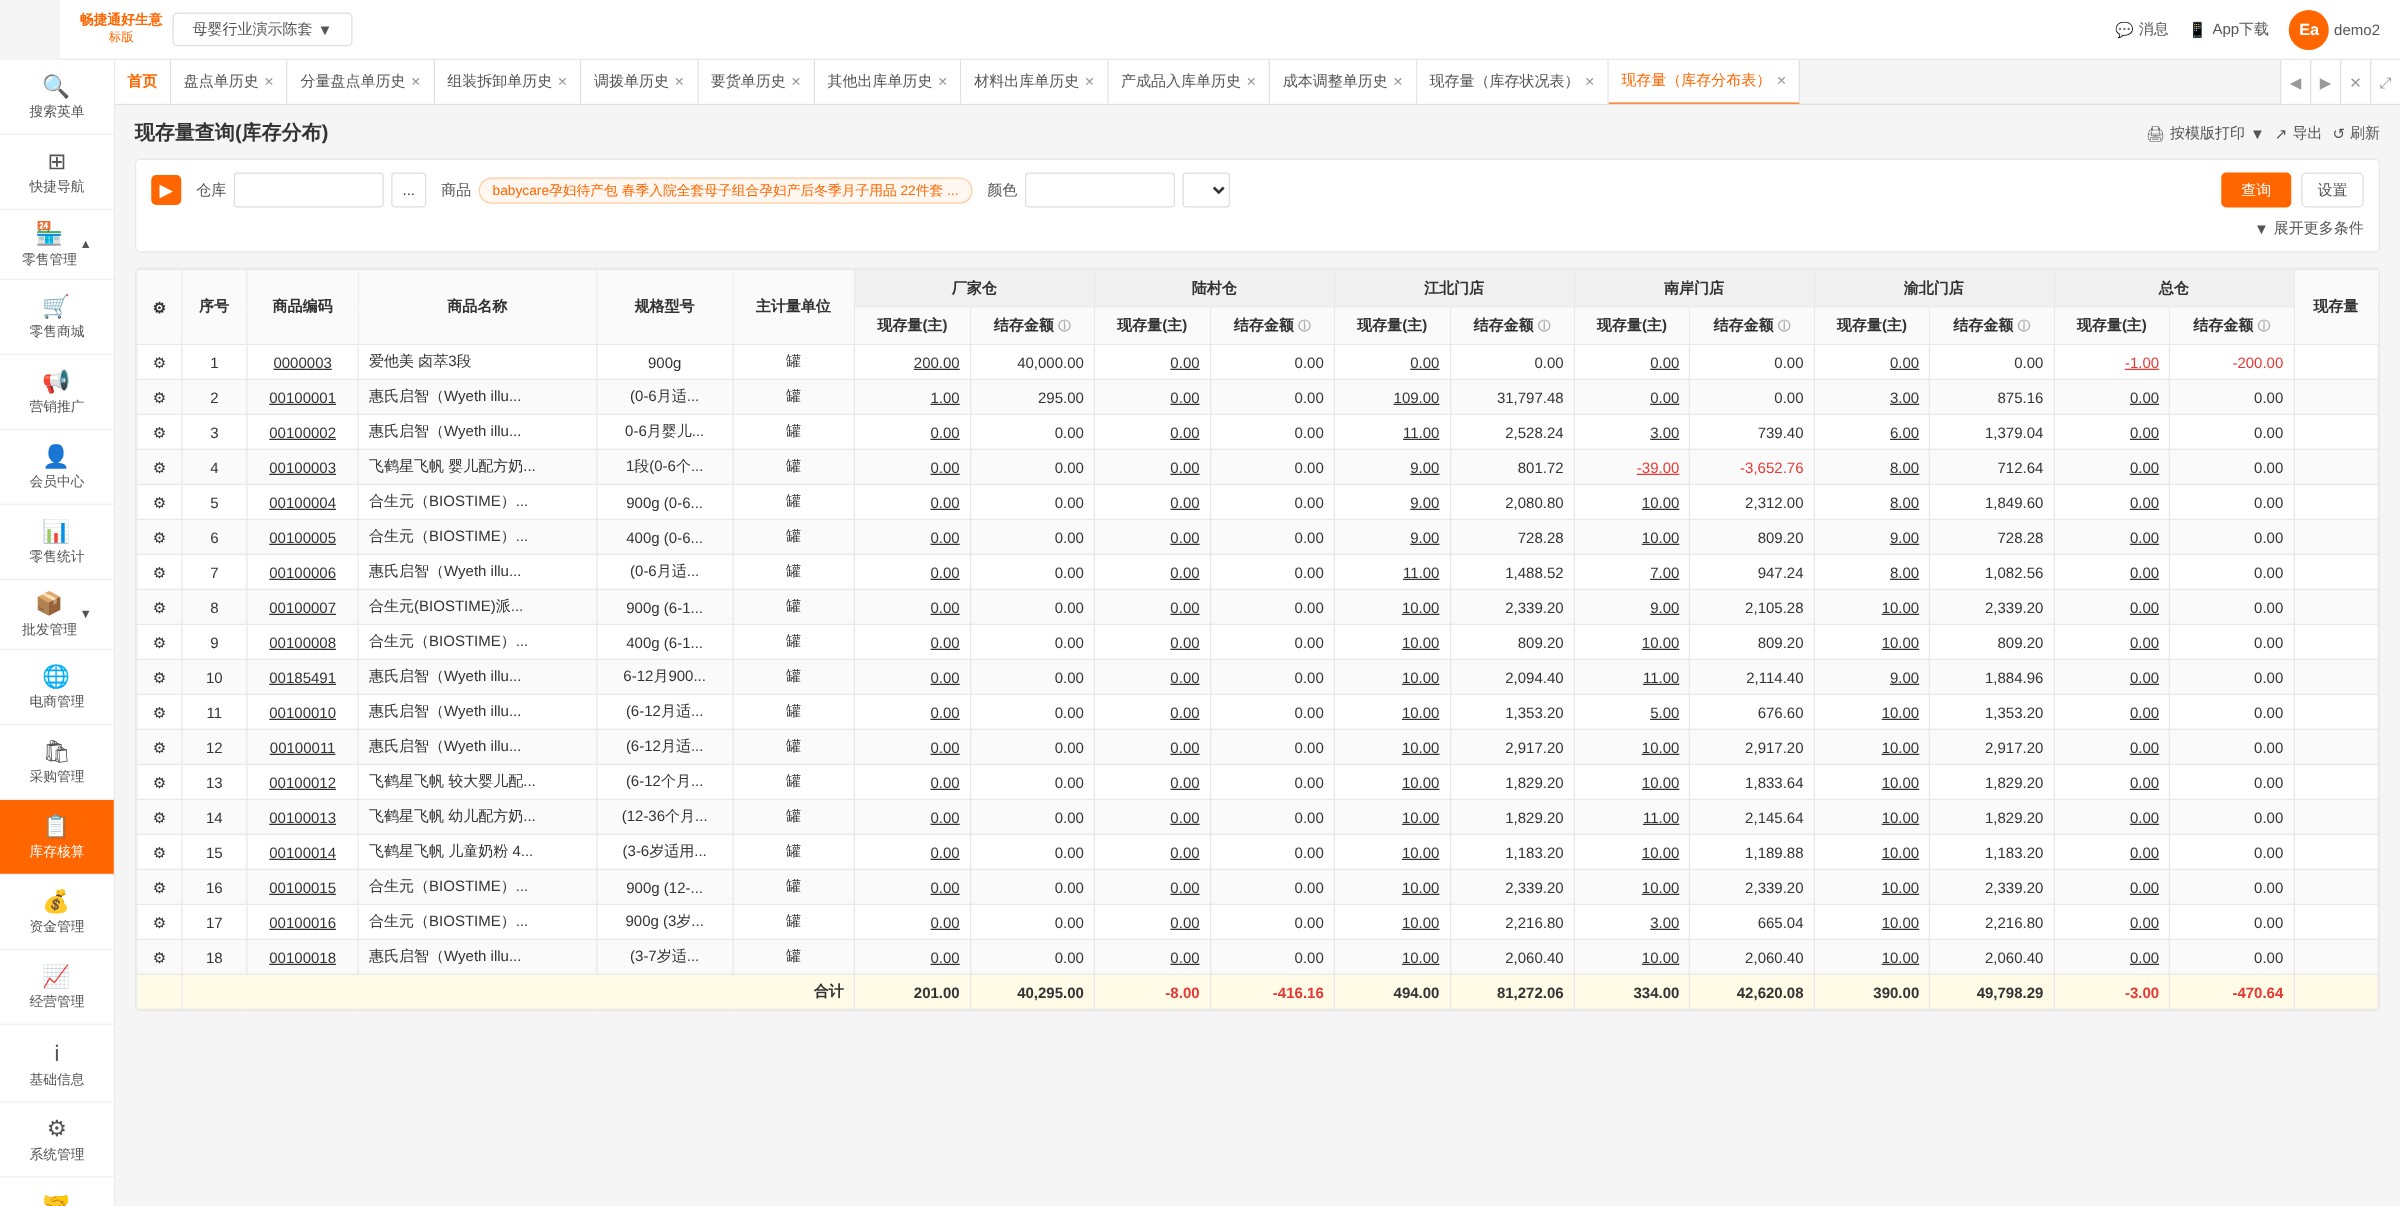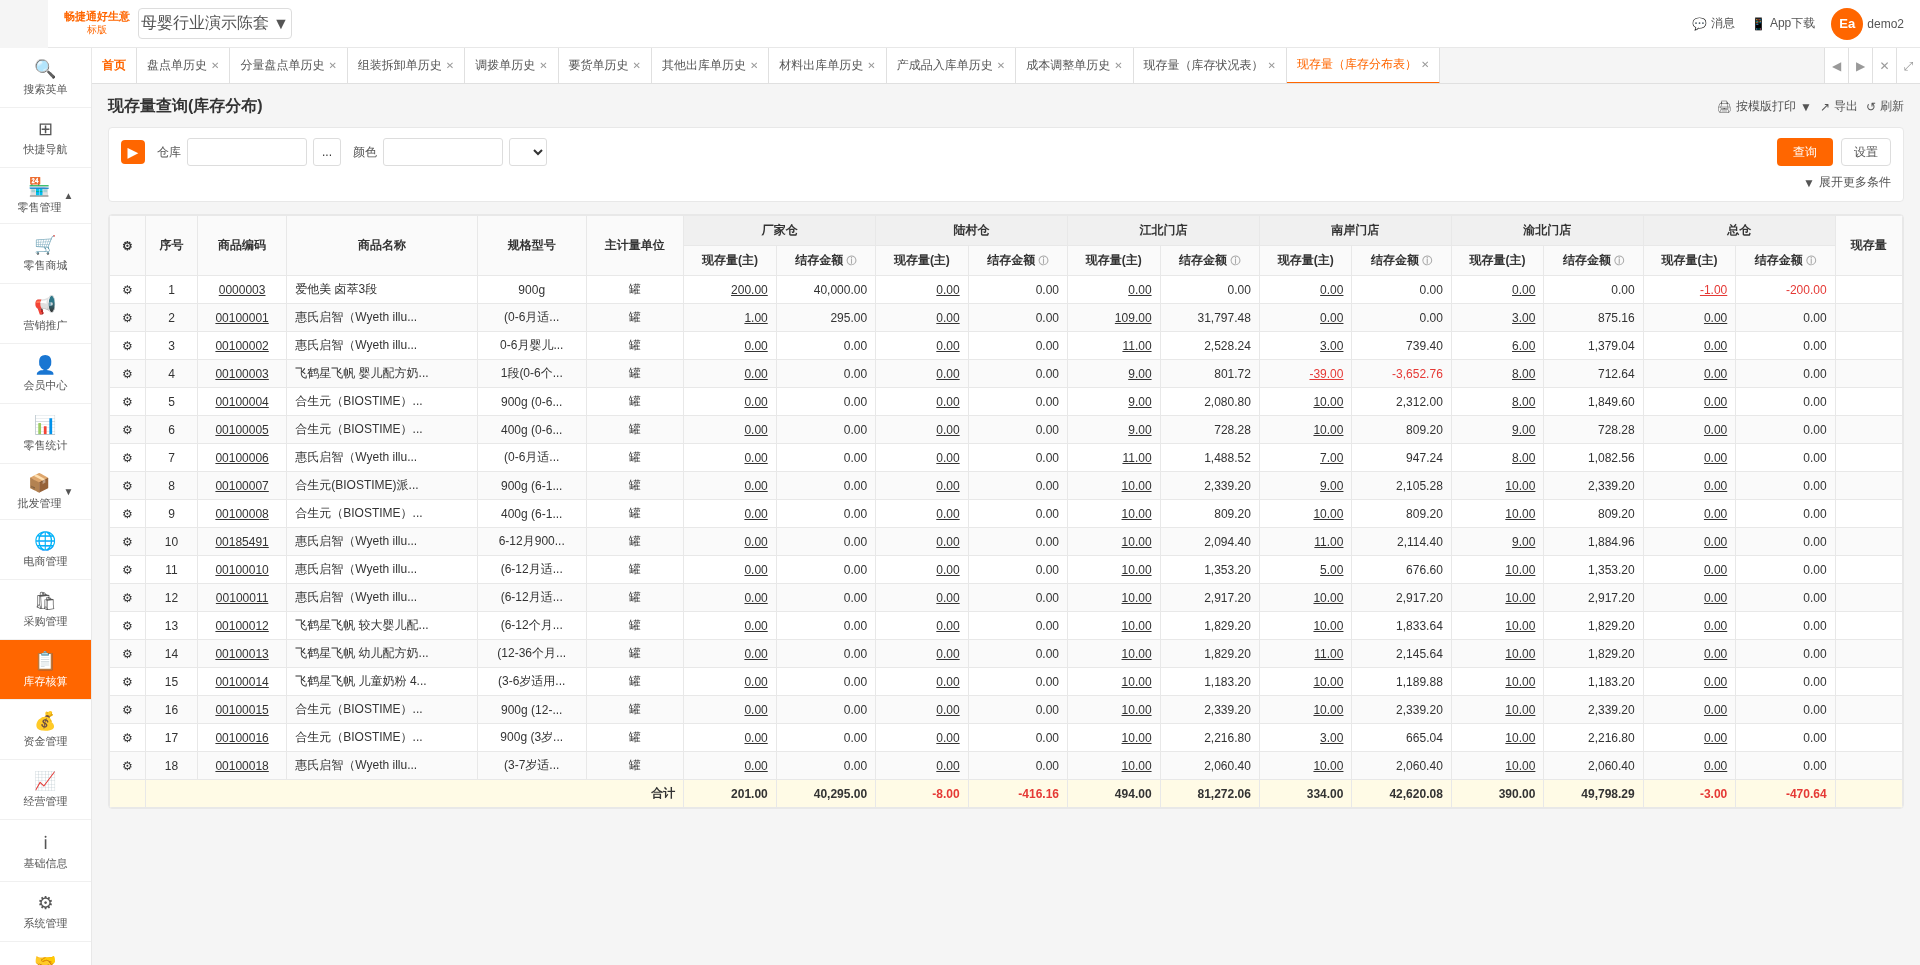--- a/index.html
+++ b/index.html
@@ -17,22 +17,22 @@
       position: fixed;
       top: 0; left: 0; right: 0;
       z-index: 100;
       margin-left: 48px;
     }
     .top-bar-left { display: flex; align-items: center; gap: 8px; }
     .logo-area { display: flex; flex-direction: column; align-items: center; cursor: pointer; }
     .logo-text { font-size: 11px; color: #ff6600; font-weight: bold; line-height: 1.2; }
     .dropdown-selector {
       display: flex; align-items: center; gap: 4px;
-      padding: 4px 2px; border: 1px solid #ddd; border-radius: 4px;
-      background: #fff; cursor: pointer; font-size: 16px; color: #555;
+      padding: 4px 15px; border: 1px solid #ddd; border-radius: 4px;
+      background: #fff; cursor: pointer; font-size: 12px; color: #555;
     }
     .top-bar-right { display: flex; align-items: center; gap: 16px; }
     .top-bar-icon { display: flex; align-items: center; gap: 4px; cursor: pointer; color: #555; font-size: 12px; }
 
     
     .sidebar {
       position: fixed;
       top: 48px; left: 0; bottom: 0;
       width: 92px;
       background: #fff;
@@ -388,20 +388,26 @@
     </div>
   </div>
 
   <div class="filter-area">
     <div class="filter-row">
       <button class="filter-expand-btn">▶</button>
       <div class="filter-group">
         <span class="filter-label">仓库</span>
         <input class="filter-input filter-input-medium" type="text" style="">
         <button class="filter-ellipsis">...</button>
+      </div>
+      <div class="filter-group">
+        <span class="filter-label">商品</span>
+        <div class="filter-tag">
+          <span>babycare孕妇待产包 春季入院全套母子组合孕妇产后冬季月子用品 22件套 ...</span>
+        </div>
       </div>
       <div class="filter-group">
         <span class="filter-label">颜色</span>
         <input class="filter-input filter-input-medium" type="text" style="">
         <select class="filter-select">
           <option></option>
         </select>
       </div>
       <div style="margin-left:auto;display:flex;gap:8px;align-items:flex-start;">
         <button class="btn-query">查询</button>

